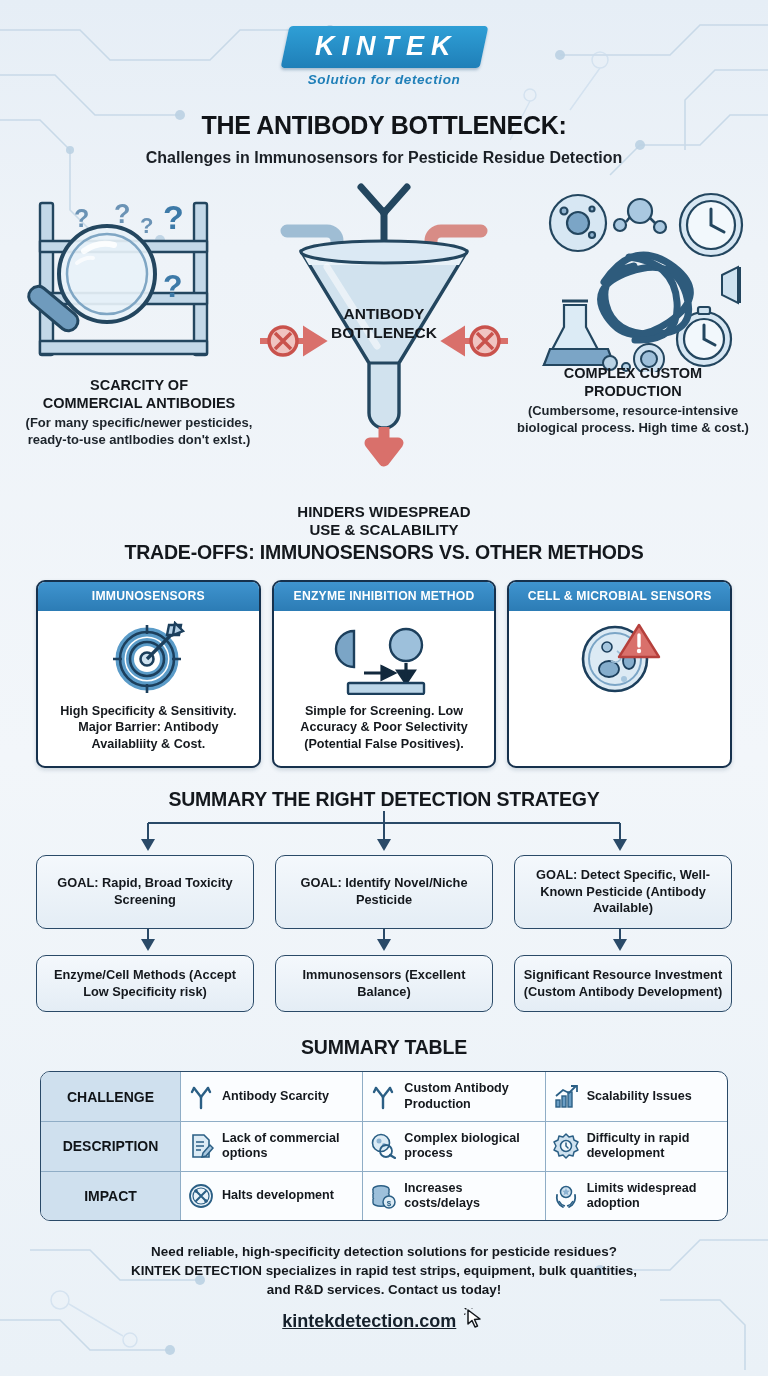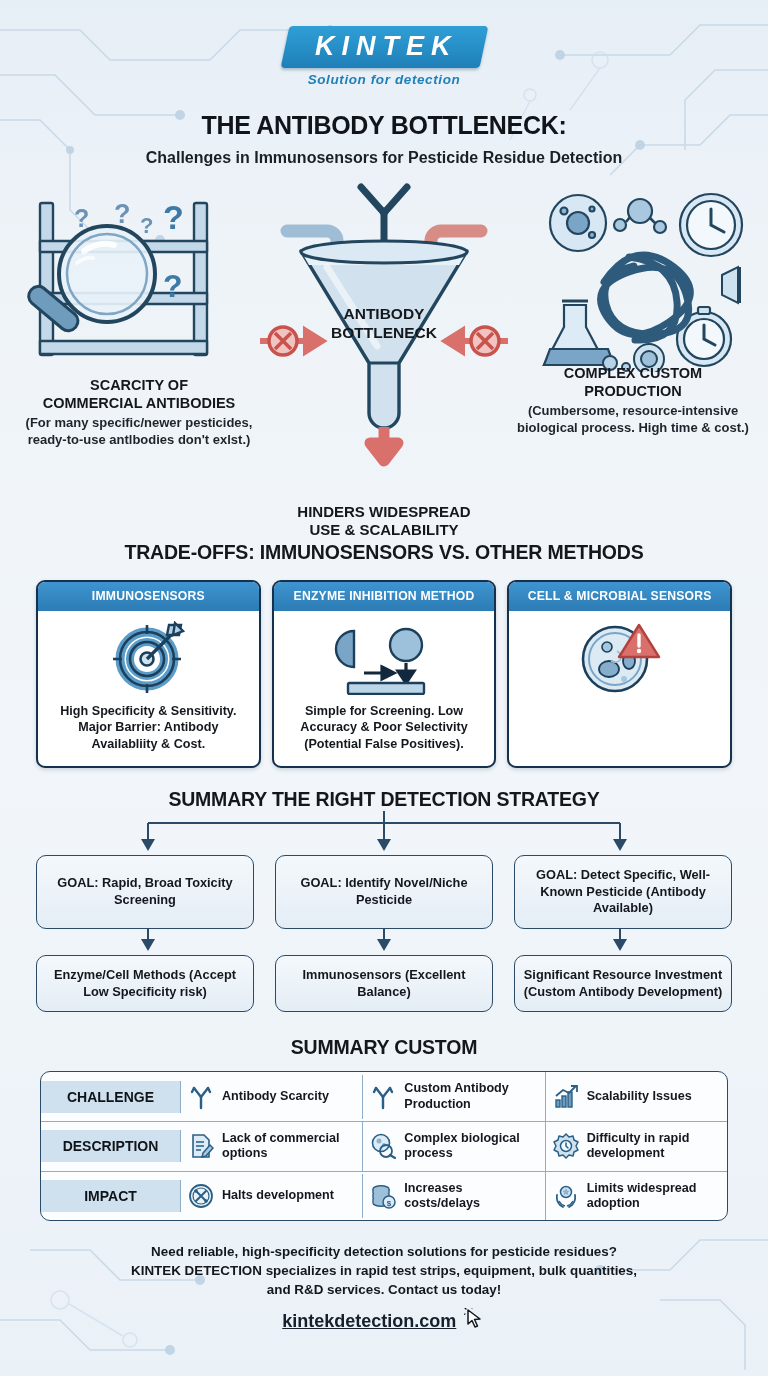--- a/index.html
+++ b/index.html
@@ -73,21 +73,21 @@
     background:linear-gradient(180deg,#f4f8fc 0%,#e4edf5 100%);
     text-align:center; font-size:12.8px; font-weight:bold; color:#14181d;
     line-height:1.3; padding:11px 6px; display:flex; align-items:center;
     justify-content:center; min-height:56px; }
   .arrows2 { height:26px; position:relative; }
 
   
   .summary { margin-top:24px; padding:0 40px; }
   .tbl { margin-top:12px; border:1.8px solid #2a4a68; border-radius:10px;
     overflow:hidden; background:#fbfdff; }
-  .trow { display:flex; border-bottom:1.4px solid #8fadc6;align-items:center; }
+  .trow { display:flex; border-bottom:1.4px solid #8fadc6; }
   .trow:last-child { border-bottom:none; }
   .tlab { width:140px; flex:none; background:#cfe0ee;
     display:flex; align-items:center; justify-content:center;
     font-size:14px; font-weight:bold; color:#101418;
     border-right:1.4px solid #8fadc6; padding:8px 2px; }
   .tcell { flex:1; display:flex; align-items:center; gap:8px;
     padding:9px 7px; border-right:1.4px solid #8fadc6;
     font-size:12.6px; font-weight:bold; color:#14181d; line-height:1.22; }
   .tcell:last-child { border-right:none; }
   .tcell .tx { flex:1; }
@@ -382,21 +382,21 @@
       </div>
 
       <div class="row3">
         <div class="box">Enzyme/Cell Methods (Accept Low Specificity risk)</div>
         <div class="box">Immunosensors (Excellent Balance)</div>
         <div class="box">Significant Resource Investment (Custom Antibody Development)</div>
       </div>
     </div>
 
     <div class="summary">
-      <div class="sec-title">SUMMARY CUSTOM</div>
+      <div class="sec-title">SUMMARY TABLE</div>
 
       <div class="tbl">
 
         <div class="trow">
           <div class="tlab">CHALLENGE</div>
           <div class="tcell">
             <svg width="26" height="26" viewBox="0 0 26 26">
               <g stroke="#2b5f85" stroke-width="2.4" fill="none" stroke-linecap="round">
                 <path d="M13 24 V13"></path>
                   <path d="M13 13 L6 4"></path>

